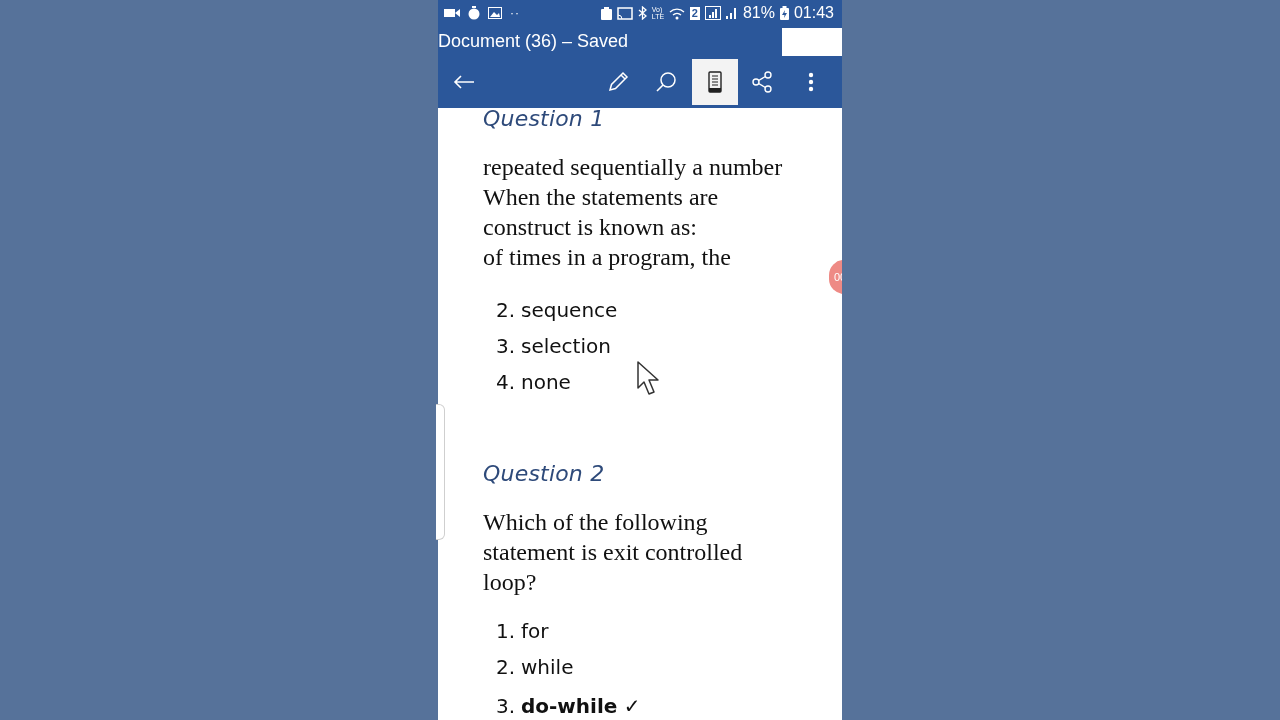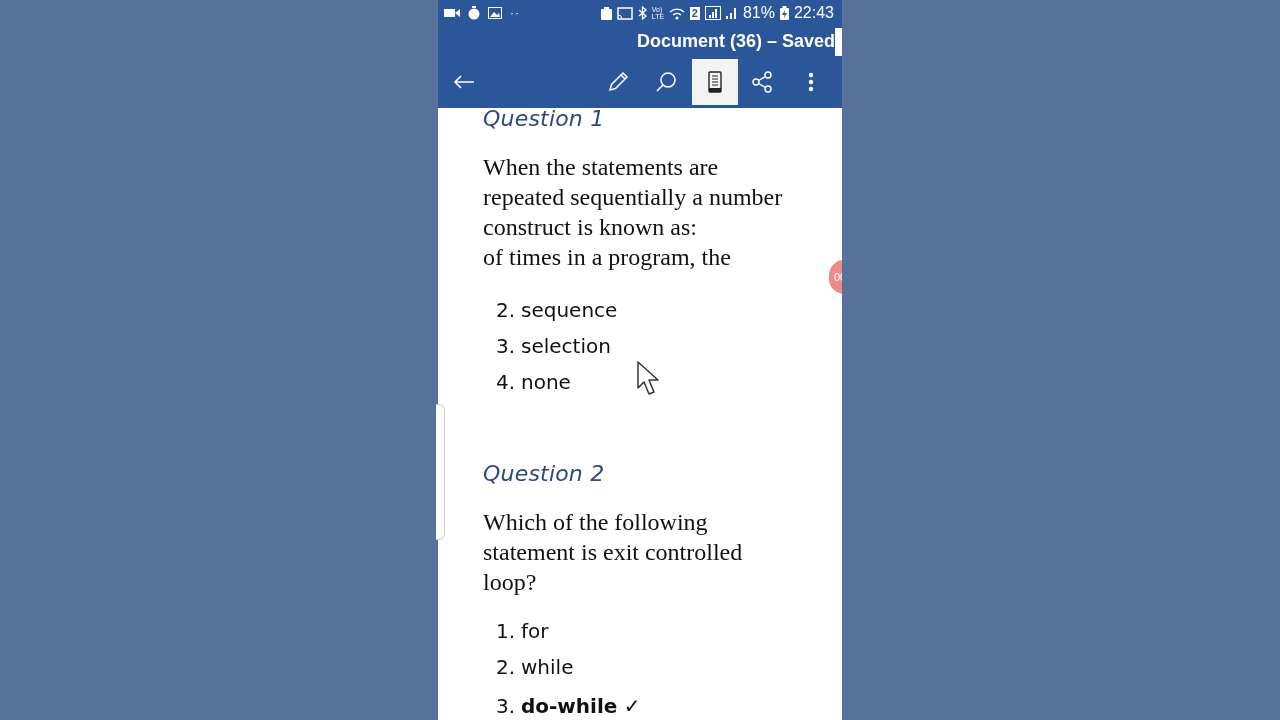--- a/index.html
+++ b/index.html
@@ -13,23 +13,23 @@
     position:absolute; left:438px; top:0; width:404px; height:720px;
     background:#ffffff; overflow:hidden;
   }
   .statusbar {
     position:absolute; left:0; top:0; width:404px; height:28px;
     background:#2b579a; color:#fff;
   }
   .status-left { position:absolute; left:6px; top:6px; display:flex; gap:8px; align-items:center; }
   .status-right { position:absolute; right:8px; top:4px; display:flex; gap:5px; align-items:center; font-size:16px; }
   .titlebar {
-    position:absolute; left:0; top:28px; width:397px; height:28px;
-    background:#2b579a; color:#fff; text-align:right;
-    font-size:18px; line-height:26px; font-weight:700;
+    position:absolute; left:0; top:28px; width:344px; height:28px;
+    background:#2b579a; color:#fff; text-align:left;
+    font-size:18px; line-height:26px; font-weight:400;
   }
   .toolbar {
     position:absolute; left:0; top:56px; width:404px; height:51px;
     background:#2b579a;
   }
   .tb-btn { position:absolute; top:3px; width:46px; height:46px; display:flex; align-items:center; justify-content:center; }
   .tb-btn.active { background:#f3f3f3; }
   .toolbar-bottom { position:absolute; left:0; top:105px; width:404px; height:3px; background:#2b579a; }
   .doc { position:absolute; left:0; top:108px; width:404px; height:612px; }
   .qhead {
@@ -104,21 +104,21 @@
           <rect x="0" y="10" width="2" height="3" fill="#fff"></rect>
           <rect x="4" y="7" width="2" height="6" fill="#fff"></rect>
           <rect x="8" y="2" width="2" height="11" fill="#fff"></rect>
         </svg>
       <span>81%</span>
       <svg width="9" height="14" viewBox="0 0 9 14">
           <rect x="0" y="2" width="9" height="12" rx="1" fill="#fff"></rect>
           <rect x="2.5" y="0" width="4" height="2" fill="#fff"></rect>
           <polygon points="5,4 2,9 4.5,9 4,12 7,7 4.5,7" fill="#2b579a"></polygon>
         </svg>
-      <span>22:43</span>
+      <span>01:43</span>
     </div>
   </div>
 
   <div class="titlebar">Document (36) – Saved</div>
 
   <div class="toolbar">
     <div class="tb-btn" style="left:3px;">
       <svg width="22" height="16" viewBox="0 0 22 16">
           <path d="M21 8 H2 M8 2 L2 8 L8 14" stroke="#fff" stroke-width="1.6" fill="none"></path>
         </svg>
@@ -156,22 +156,22 @@
           <circle cx="3" cy="17" r="2.2" fill="#fff"></circle>
         </svg>
     </div>
   </div>
   <div class="toolbar-bottom"></div>
 
   <div class="doc">
 
     <div class="qhead" style="top:-2px;">Question 1</div>
     <div class="qtext" style="top:44px;">
+      <div>repeated sequentially a number</div>
       <div>When the statements are</div>
-      <div>repeated sequentially a number</div>
       <div>construct is known as:</div>
       <div>of times in a program, the</div>
     </div>
     <div class="olist" style="top:184px;">
       <div class="item">
         <span class="num">2.</span><span>sequence</span>
       </div>
       <div class="item">
         <span class="num">3.</span><span>selection</span>
       </div>

